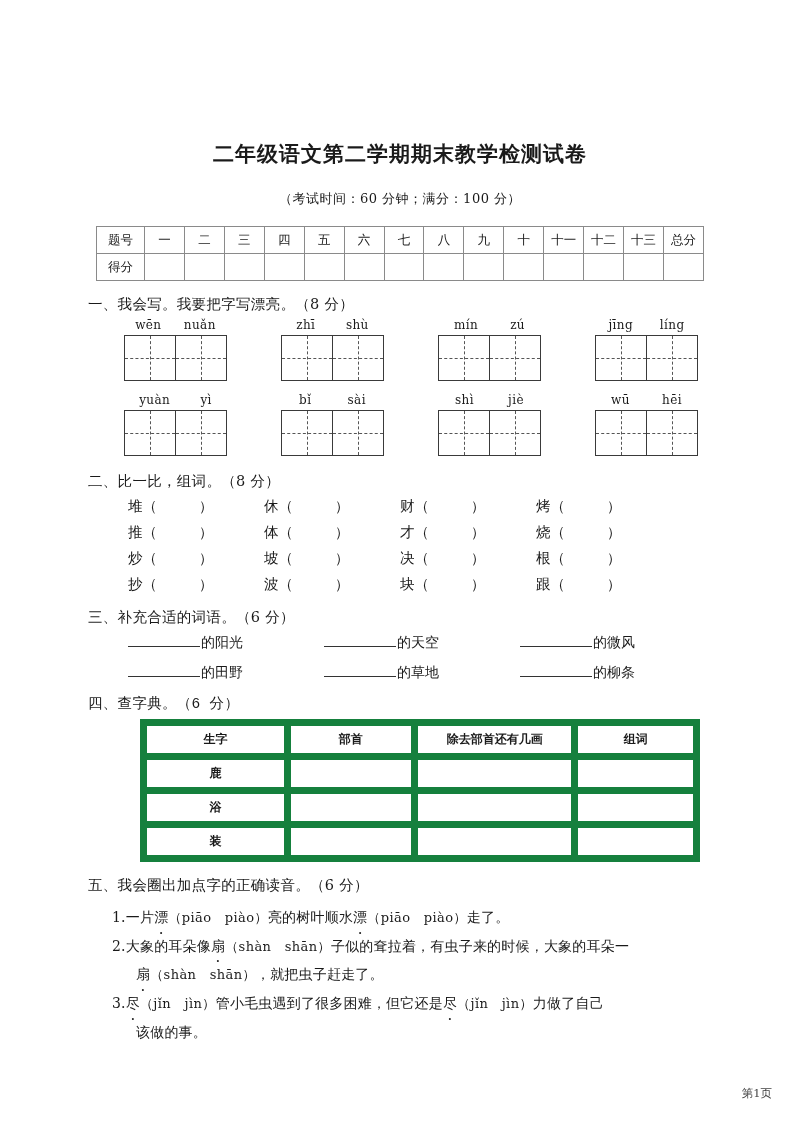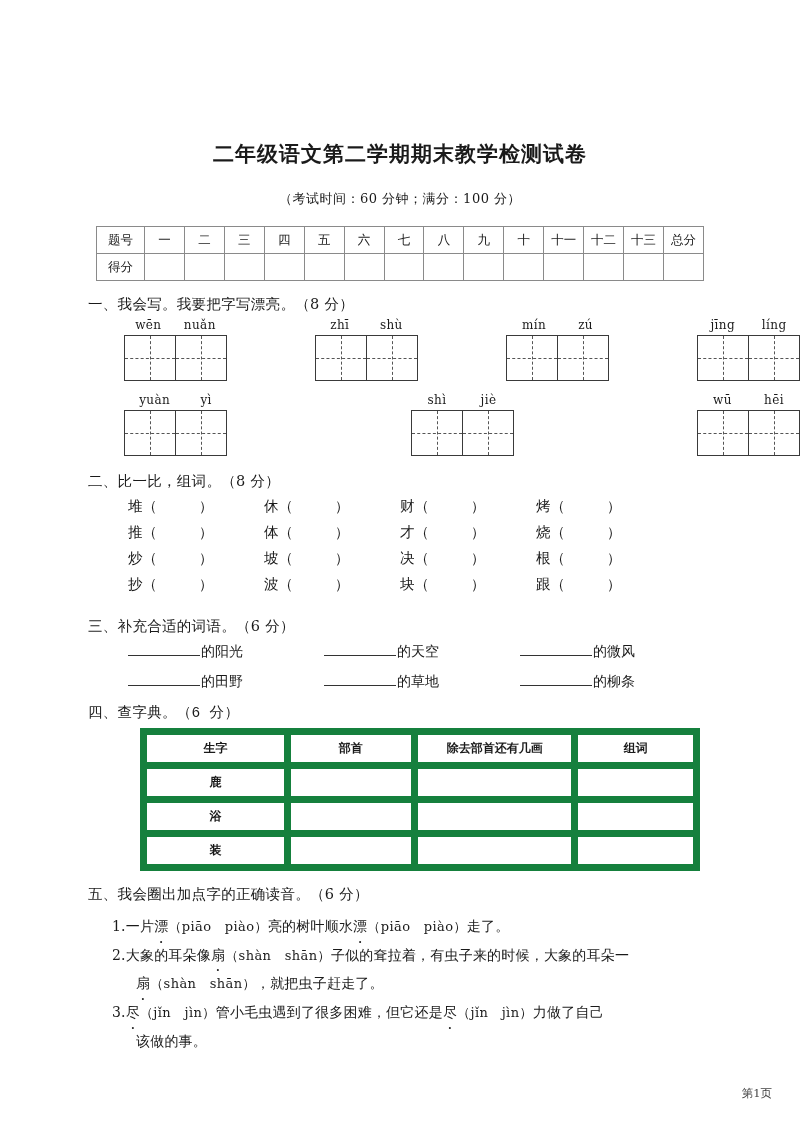--- a/index.html
+++ b/index.html
@@ -54,21 +54,21 @@
   
   .sec-head {
     font-size: 14.5px;
     margin: 14px 0 2px 0;
     padding-left: 88px;
     letter-spacing: 0.3px;
   }
   
   .write-row {
     display: flex;
-    justify-content: space-between;
+    justify-content: flex-start;
     padding-left: 124px;
     margin-top: 4px;
     gap: 54px;
   }
   .write-group { width: 103px; }
   .py {
     display: flex;
     justify-content: space-around;
     font-size: 12px;
     font-family: "DejaVu Serif", "Liberation Serif", serif;
@@ -286,20 +286,30 @@
         <span>yuàn</span>
         <span>yì</span>
       </div>
       <div class="tzg">
           <div class="cell"></div>
           <div class="cell"></div>
         </div>
     </div>
     <div class="write-group">
       <div class="py">
+        <span>bǐ</span>
+        <span>sài</span>
+      </div>
+      <div class="tzg">
+          <div class="cell"></div>
+          <div class="cell"></div>
+        </div>
+    </div>
+    <div class="write-group">
+      <div class="py">
         <span>shì</span>
         <span>jiè</span>
       </div>
       <div class="tzg">
           <div class="cell"></div>
           <div class="cell"></div>
         </div>
     </div>
     <div class="write-group">
       <div class="py">
@@ -334,21 +344,21 @@
       <div class="cz-item"><span class="ch">根（</span><span class="paren">　　　</span><span>）</span></div>
     </div>
     <div class="cz-line">
       <div class="cz-item"><span class="ch">抄（</span><span class="paren">　　　</span><span>）</span></div>
       <div class="cz-item"><span class="ch">波（</span><span class="paren">　　　</span><span>）</span></div>
       <div class="cz-item"><span class="ch">块（</span><span class="paren">　　　</span><span>）</span></div>
       <div class="cz-item"><span class="ch">跟（</span><span class="paren">　　　</span><span>）</span></div>
     </div>
   </div>
 
-  <div class="sec-head" style="margin-top:23px;">三、补充合适的词语。（6 分）</div>
+  <div class="sec-head" style="margin-top:14px;">三、补充合适的词语。（6 分）</div>
   <div class="blank-grid">
     <div class="blank-line">
       <div class="blank-item"><span class="ul"></span><span>的阳光</span></div>
       <div class="blank-item"><span class="ul"></span><span>的天空</span></div>
       <div class="blank-item"><span class="ul"></span><span>的微风</span></div>
     </div>
     <div class="blank-line">
       <div class="blank-item"><span class="ul"></span><span>的田野</span></div>
       <div class="blank-item"><span class="ul"></span><span>的草地</span></div>
       <div class="blank-item"><span class="ul"></span><span>的柳条</span></div>

